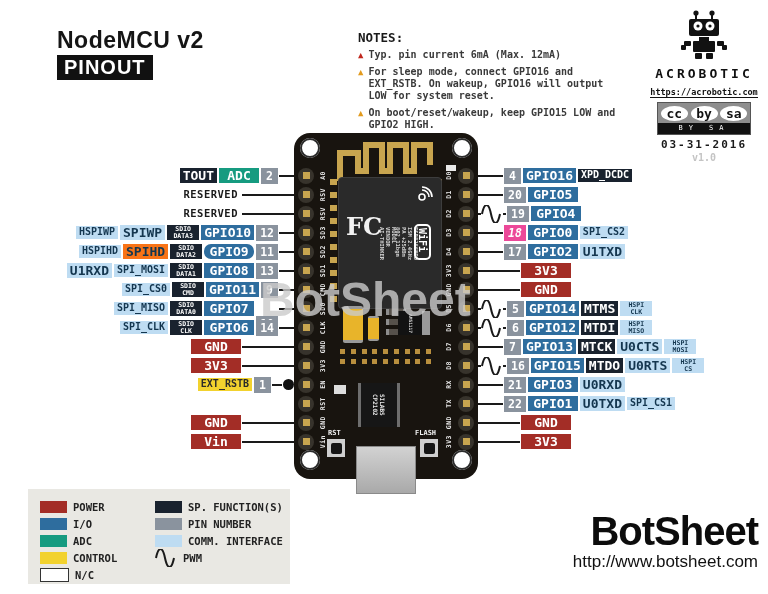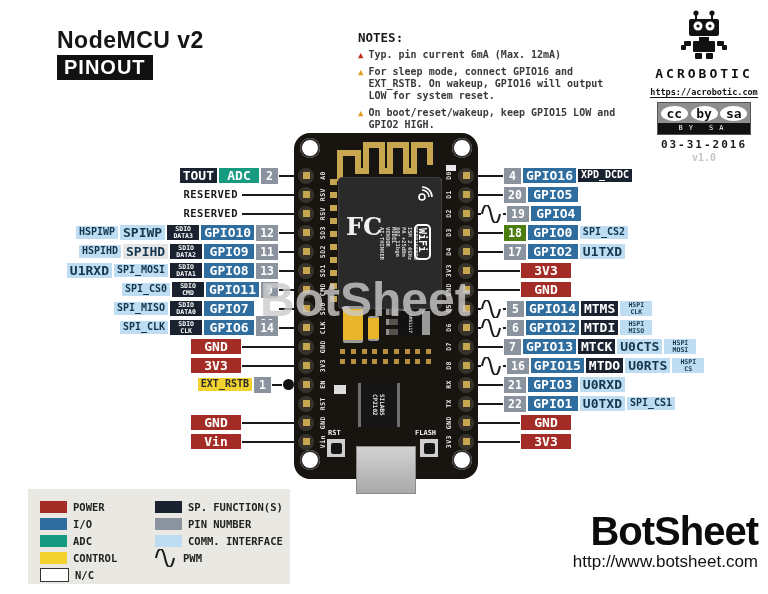--- a/index.html
+++ b/index.html
@@ -489,24 +489,24 @@
       <span class="cell comm" style="background-color: rgb(190, 220, 242);">HSPIWP</span>
       <span class="cell comm big" style="background-color: rgb(190, 220, 242);">SPIWP</span>
       <span class="cell sp two" style="background-color: rgb(25, 34, 46);">SDIO
 DATA3</span>
       <span class="cell io" style="background-color: rgb(46, 109, 158);">GPIO10</span>
       <span class="pin-num" style="background-color: rgb(138, 147, 158);">12</span>
       <span class="line" style="width: 15px; background-color: rgb(26, 26, 26);"></span>
     </div>
     <div class="row left-row" style="top: 243px;">
       <span class="cell comm" style="background-color: rgb(190, 220, 242);">HSPIHD</span>
-      <span class="cell comm big" style="background-color: #e5e5e5;">SPIHD</span>
+      <span class="cell comm big" style="background-color: #f97316;">SPIHD</span>
       <span class="cell sp two" style="background-color: rgb(25, 34, 46);">SDIO
 DATA2</span>
-      <span class="cell io" style="background-color: rgb(46, 109, 158);">GPIO9</span>
+      <span class="cell io" style="background-color: rgb(46, 109, 158); border-radius: 7px;">GPIO9</span>
       <span class="pin-num" style="background-color: rgb(138, 147, 158);">11</span>
       <span class="line" style="width: 15px; background-color: rgb(26, 26, 26);"></span>
     </div>
     <div class="row left-row" style="top: 262px;">
       <span class="cell comm big" style="background-color: rgb(190, 220, 242);">U1RXD</span>
       <span class="cell comm" style="background-color: rgb(190, 220, 242);">SPI_MOSI</span>
       <span class="cell sp two" style="background-color: rgb(25, 34, 46);">SDIO
 DATA1</span>
       <span class="cell io" style="background-color: rgb(46, 109, 158);">GPIO8</span>
       <span class="pin-num" style="background-color: rgb(138, 147, 158);">13</span>
@@ -573,21 +573,21 @@
       <span class="line" style="width: 3px; background-color: rgb(26, 26, 26);"></span>
       <svg class="pwm-svg" width="22" height="18" viewBox="0 0 22 18">
         <path d="M1 9 C3.5 -3 7.5 -3 10 9 C12.5 21 16.5 21 19 9" fill="none" stroke="#1a1a1a" stroke-width="2"></path>
       </svg>
       <span class="line" style="width: 3px; background-color: rgb(26, 26, 26);"></span>
       <span class="pin-num" style="background-color: rgb(138, 147, 158);">19</span>
       <span class="cell io" style="background-color: rgb(46, 109, 158);">GPIO4</span>
     </div>
     <div class="row right-row" style="top: 224px;">
       <span class="line" style="width: 25px; background-color: rgb(26, 26, 26);"></span>
-      <span class="pin-num" style="background-color: #4d7c0f;">18</span>
+      <span class="pin-num" style="background-color: #ec4899; font-style: italic;">18</span>
       <span class="cell io" style="background-color: rgb(46, 109, 158);">GPIO0</span>
       <span class="cell comm" style="background-color: rgb(190, 220, 242);">SPI_CS2</span>
     </div>
     <div class="row right-row" style="top: 243px; justify-content: center;">
       <span class="line" style="width: 25px; background-color: rgb(26, 26, 26);"></span>
       <span class="pin-num" style="background-color: rgb(138, 147, 158);">17</span>
       <span class="cell io" style="background-color: rgb(46, 109, 158);">GPIO2</span>
       <span class="cell comm big" style="background-color: rgb(190, 220, 242);">U1TXD</span>
     </div>
     <div class="row right-row" style="top: 262px;">

